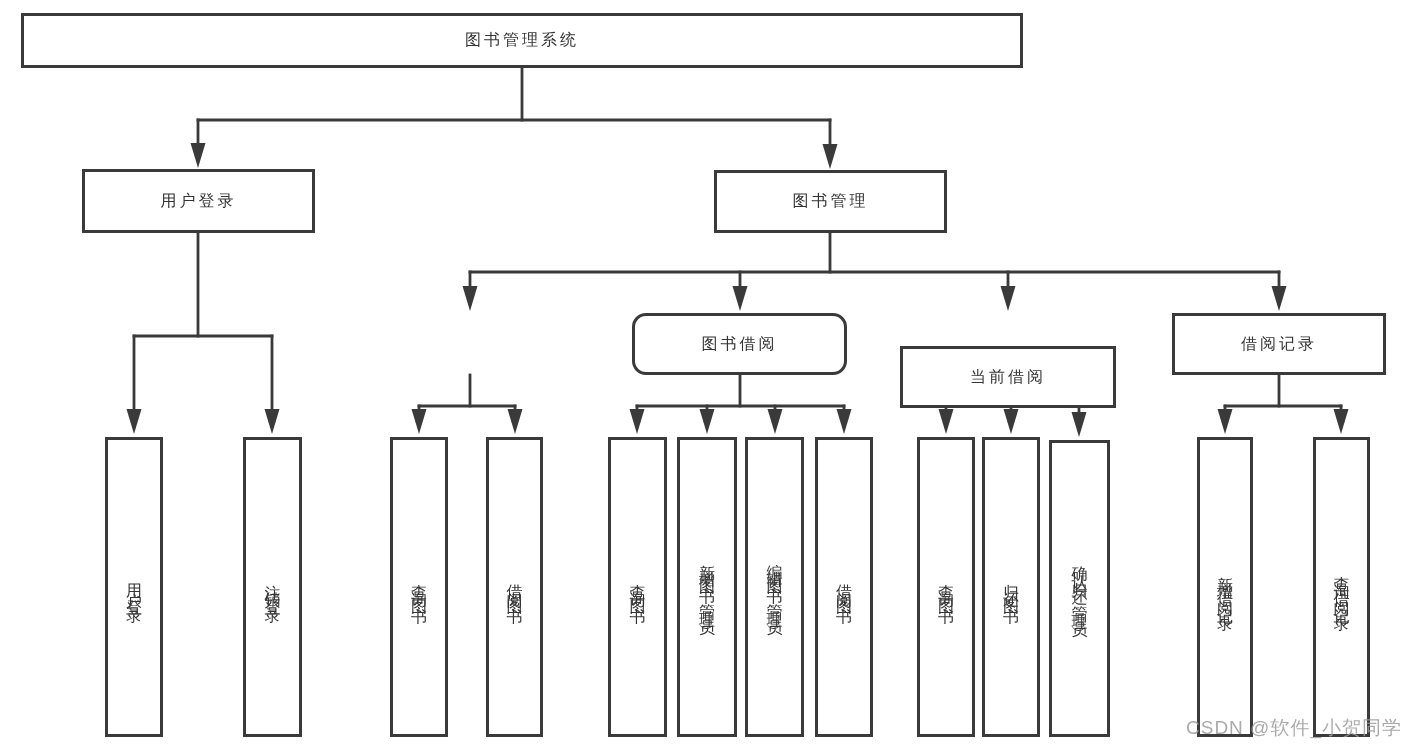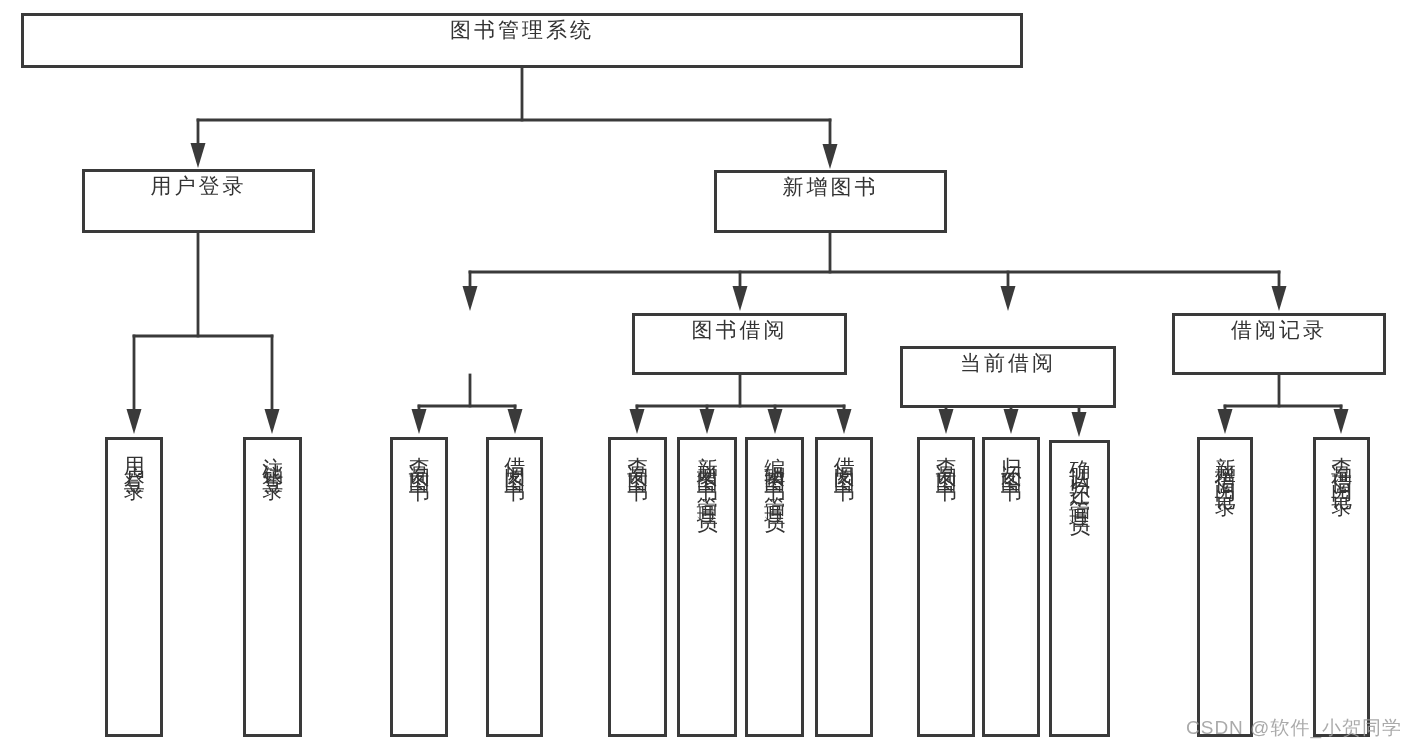--- a/index.html
+++ b/index.html
@@ -16,23 +16,23 @@
     font-family:"Liberation Sans","DejaVu Sans",sans-serif;
     overflow:hidden;
   }
   .connectors{position:absolute;left:0;top:0;z-index:0;}
   .connectors line{stroke:var(--line-color);stroke-width:2.8;stroke-linecap:square;}
   .connectors polygon{fill:var(--line-color);stroke:none;}
   .node{
     position:absolute;box-sizing:border-box;
     border:3px solid var(--line-color);
     background:var(--bg-color);
-    display:flex;justify-content:center;
+    display:flex;align-items:center;justify-content:center;
     color:var(--text-color);
-    font-size:21px;letter-spacing:3px;
+    font-size:16px;letter-spacing:3px;
     z-index:1;
   }
   .node .vtext{
     writing-mode:vertical-rl;
     text-orientation:mixed;
     letter-spacing:8px;
     line-height:1.25;
     white-space:nowrap;
   }
   .watermark{
@@ -110,31 +110,31 @@
   </svg>
 
   <div class="node" style="left:21px;top:13px;width:1002px;height:55px;">
     <span>图书管理系统</span>
   </div>
 
   <div class="node" style="left:82px;top:169px;width:233px;height:64px;">
     <span>用户登录</span>
   </div>
   <div class="node" style="left:714px;top:170px;width:233px;height:63px;">
-    <span>新增图书</span>
+    <span>图书管理</span>
   </div>
 
   <div class="node" style="left:105px;top:437px;width:58px;height:300px;">
     <span class="vtext">用户登录</span>
   </div>
   <div class="node" style="left:243px;top:437px;width:59px;height:300px;">
     <span class="vtext">注销登录</span>
   </div>
 
-  <div class="node" style="left:632px;top:313px;width:215px;height:62px;">
+  <div class="node" style="left:632px;top:313px;width:215px;height:62px;border-radius:14px;">
     <span>图书借阅</span>
   </div>
   <div class="node" style="left:900px;top:313px;width:216px;height:62px;margin-top:33px;">
     <span>当前借阅</span>
   </div>
   <div class="node" style="left:1172px;top:313px;width:214px;height:62px;">
     <span>借阅记录</span>
   </div>
 
   <div class="node" style="left:390px;top:437px;width:58px;height:300px;">

